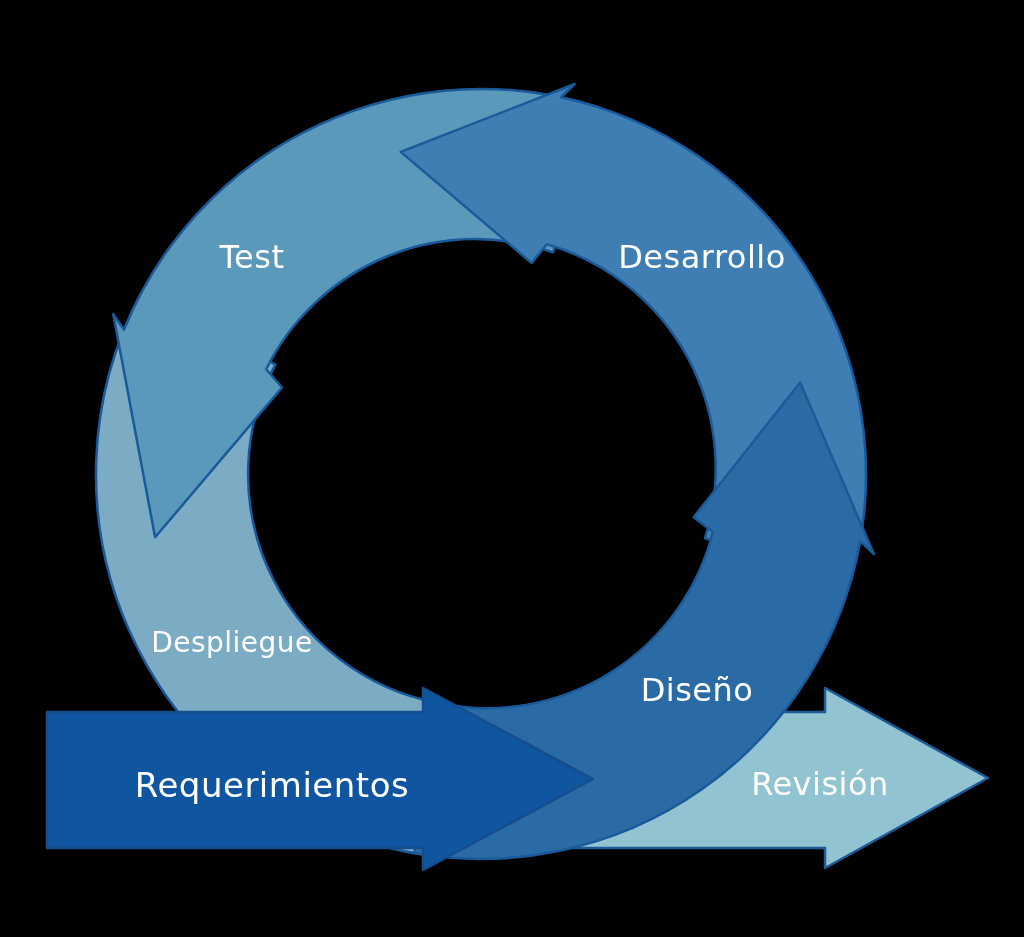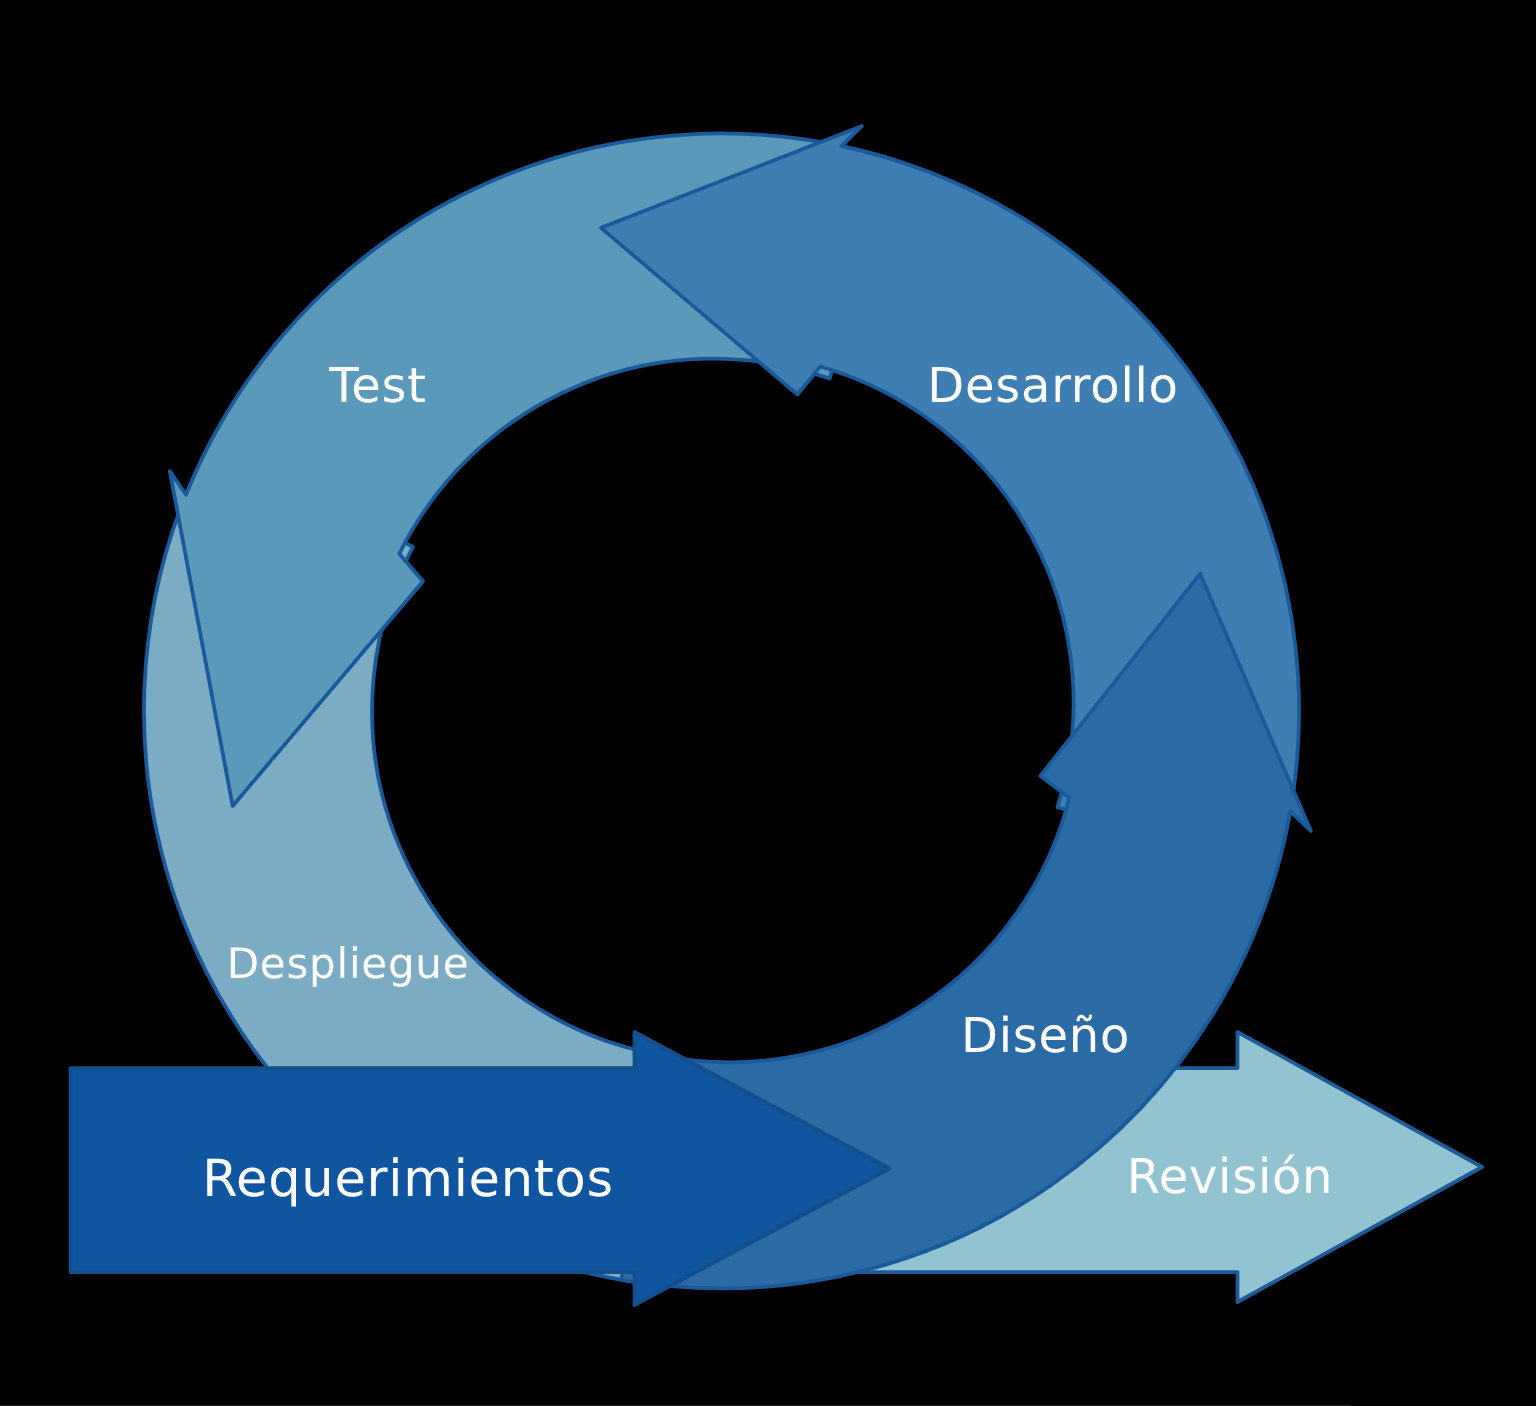--- a/index.html
+++ b/index.html
@@ -8,21 +8,21 @@
     background: #000000;
     width: 1024px;
     height: 937px;
     overflow: hidden;
     font-family: "DejaVu Sans", sans-serif;
   }
   .stage {
     position: relative;
     width: 900px;
     height: 937px;
-    background: #c4b5fd;
+    background: #bef264;
   }
   svg { display: block; }
   .seg-label {
     fill: #ffffff;
     font-family: "DejaVu Sans", "Liberation Sans", sans-serif;
     font-weight: 500;
     letter-spacing: 0.5px;
   }
   .lbl-33 { font-size: 32px; }
   .lbl-29 { font-size: 28px; }

